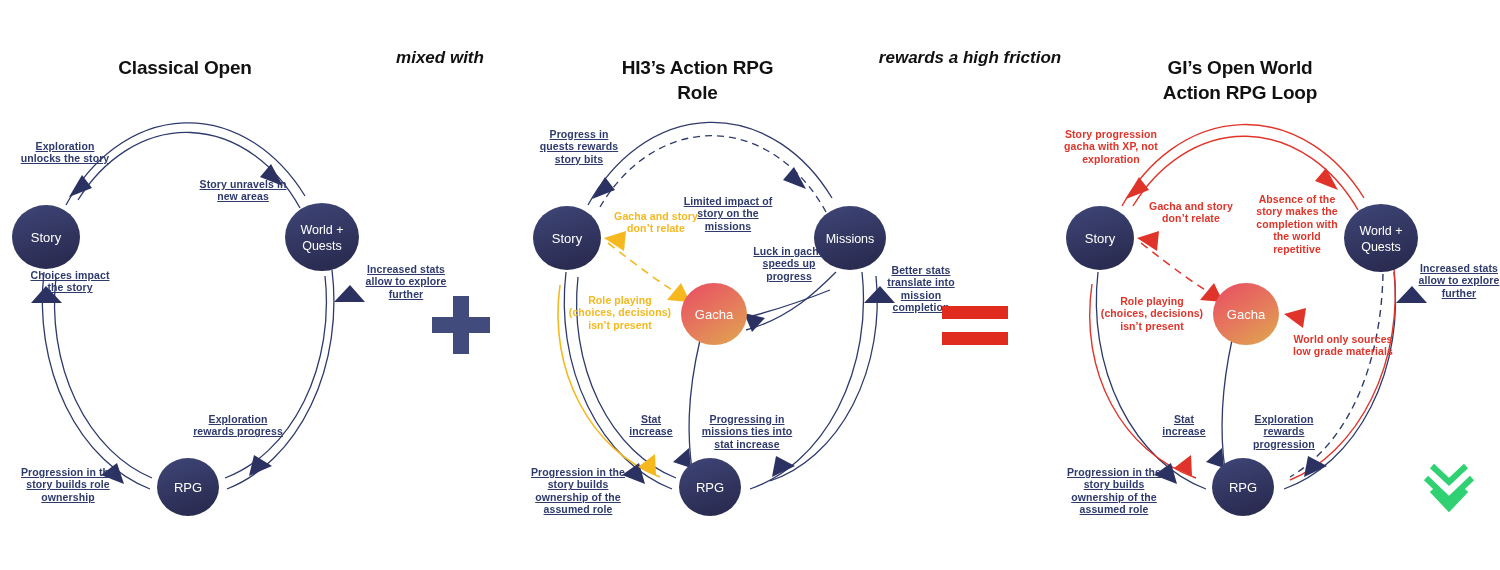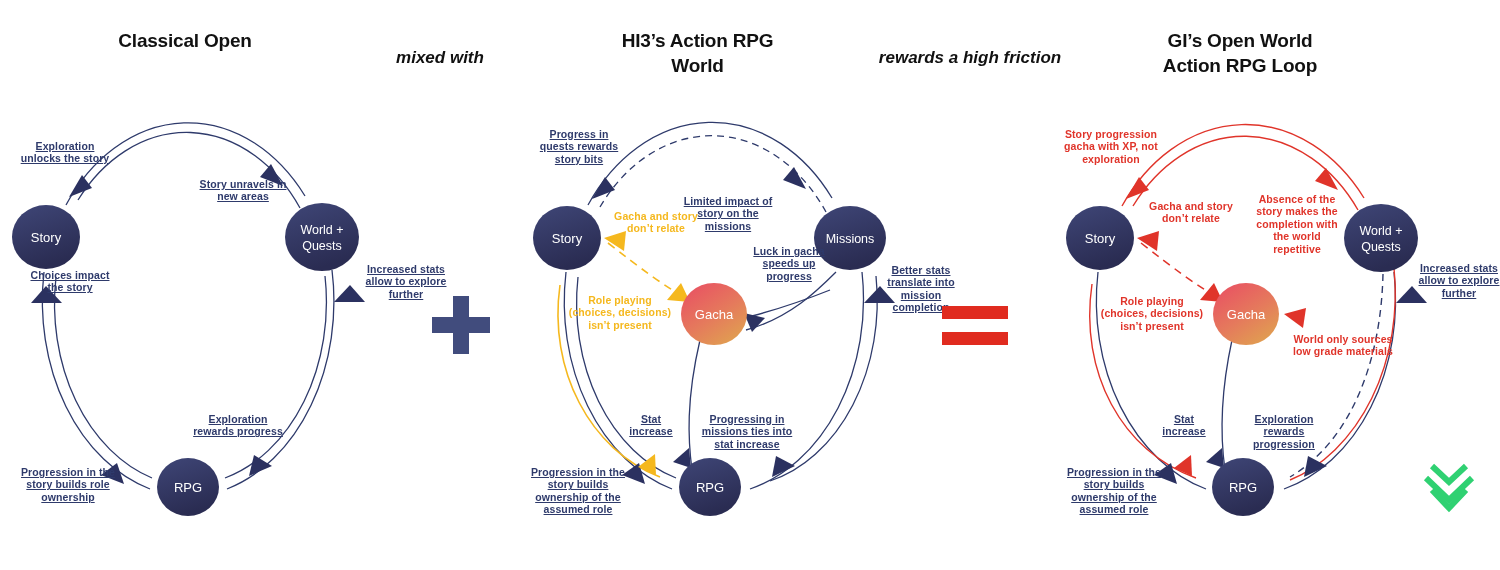--- a/index.html
+++ b/index.html
@@ -5,21 +5,21 @@
   html,body{margin:0;padding:0;}
   body{
     width:1500px;height:570px;background:#ffffff;
     font-family:"Liberation Sans",sans-serif;
     overflow:hidden;position:relative;
   }
   .stage{position:absolute;left:0;top:0;width:1500px;height:570px;}
 
   .ptitle{
     position:absolute;text-align:center;font-weight:bold;
-    font-size:19px;line-height:25px;color:#111111;letter-spacing:-0.2px;
+    font-size:19px;line-height:25px;color:#111111;letter-spacing:-0.2px;margin-top:27px;
   }
   .connector{
     position:absolute;text-align:center;font-style:italic;font-weight:600;
     font-size:17px;color:#111111;white-space:nowrap;
   }
 
   svg.loop{position:absolute;left:0;top:0;width:1500px;height:570px;overflow:visible;}
 
   .lbl{
     position:absolute;text-align:center;font-size:10.5px;line-height:12.4px;
@@ -49,21 +49,21 @@
   <div class="ptitle" style="left:60px;top:28px;width:250px;">
     <div>Classical Open</div>
   </div>
 
   <div class="connector" style="left:335px;top:48px;width:210px;">
     <span>mixed with</span>
   </div>
 
   <div class="ptitle" style="left:580px;top:28px;width:235px;">
     <div>HI3’s Action RPG</div>
-    <div>World</div>
+    <div>Role</div>
   </div>
 
   <div class="connector" style="left:845px;top:48px;width:250px;">
     <span>rewards a high friction</span>
   </div>
 
   <div class="ptitle" style="left:1115px;top:28px;width:250px;">
     <div>GI’s Open World</div>
     <div>Action RPG Loop</div>
   </div>

